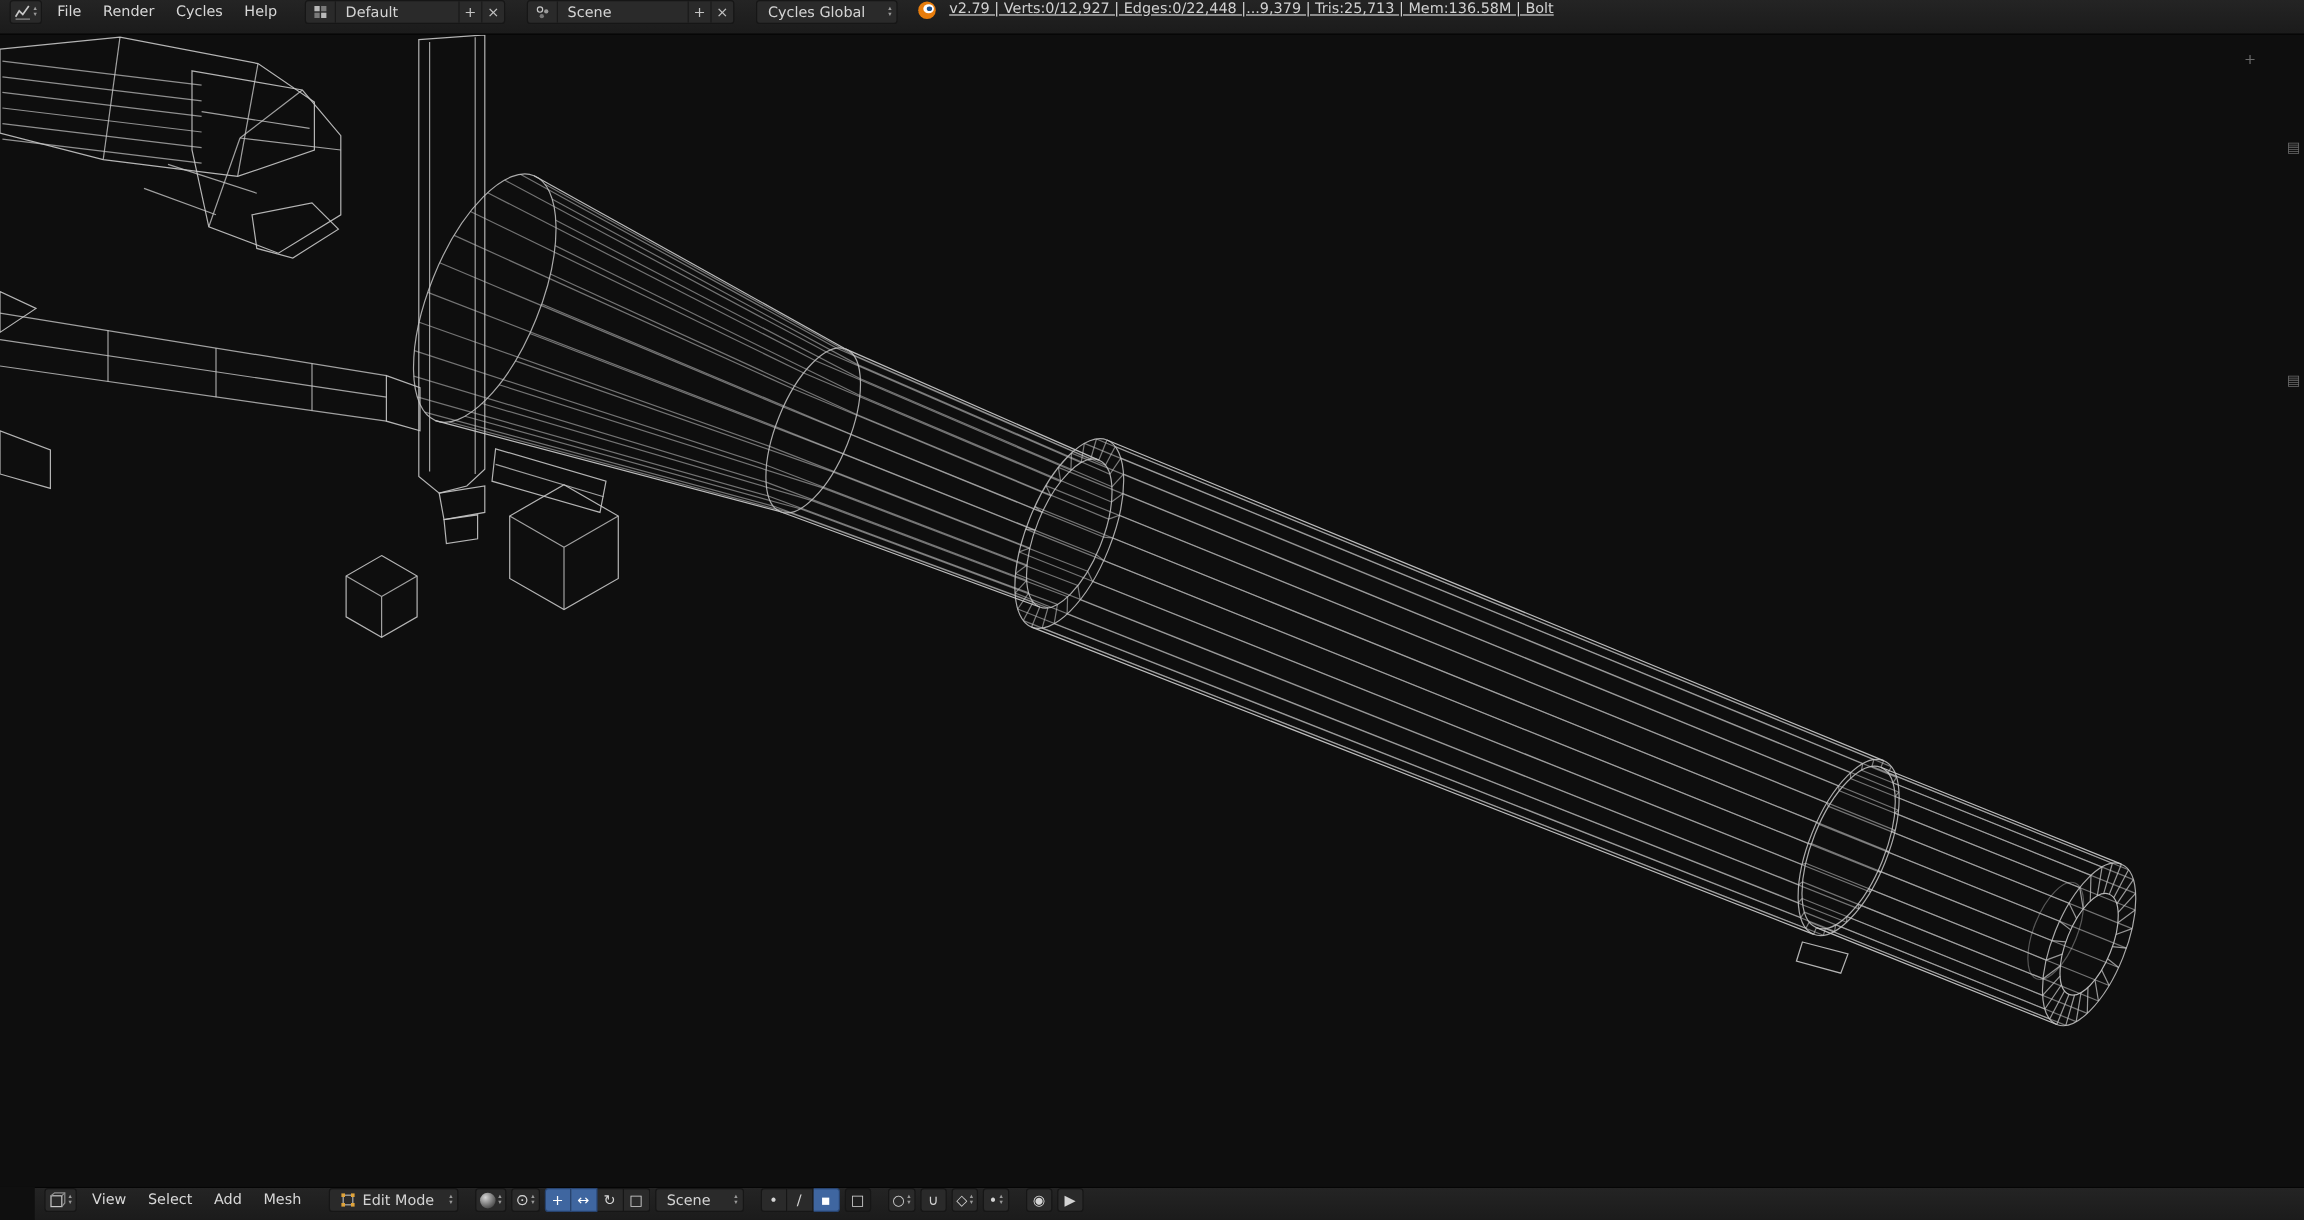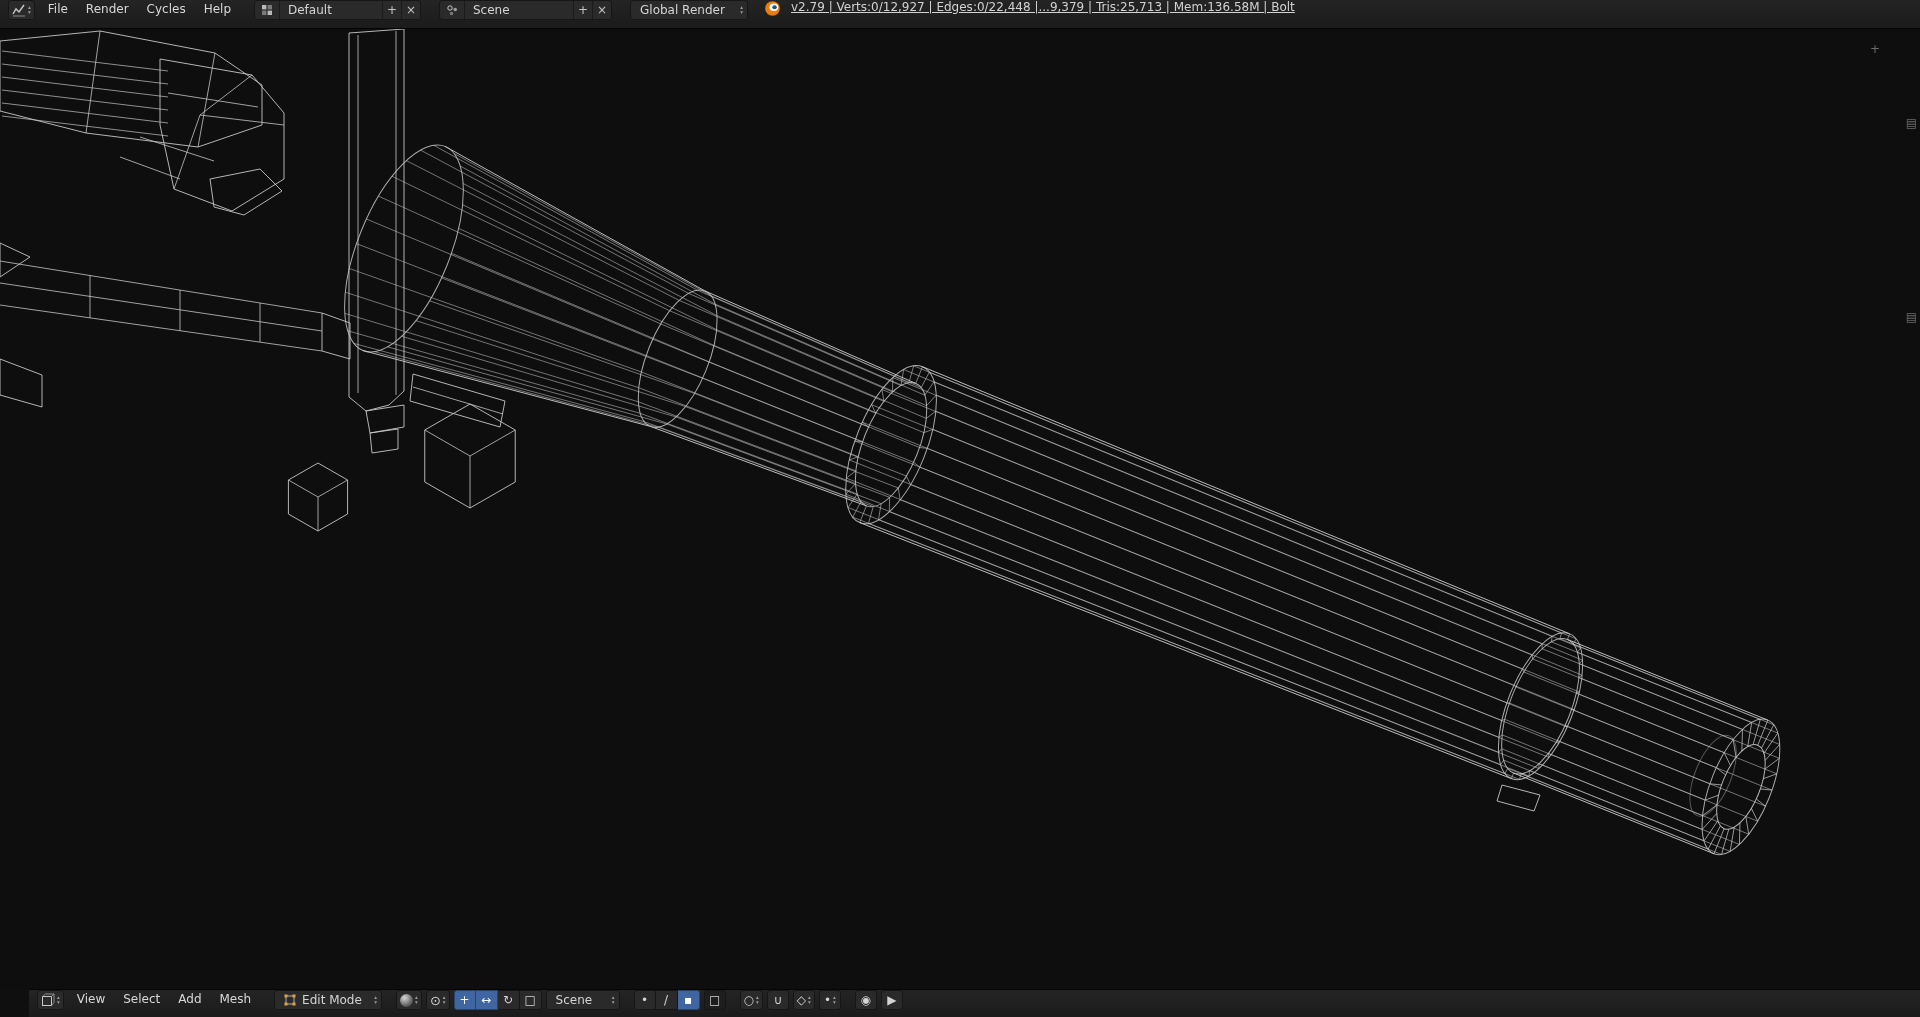--- a/index.html
+++ b/index.html
@@ -94,21 +94,21 @@
           <circle cx="5.5" cy="9.5" r="1.8" fill="#777"></circle>
         </svg>
       </span>
       <span class="segval" style="width:92px">Scene</span>
       <span class="segbtn">+</span>
       <span class="segbtn">×</span>
     </span>
 
     <span class="sp10"></span>
     <span class="drop" style="width:118px">
-      <span>Global Render</span>
+      <span>Cycles Global</span>
       <span class="stepper"></span>
     </span>
 
     <svg class="logo" viewBox="0 0 20 20">
       <circle cx="10" cy="10" r="8.6" fill="#e87d0d"></circle>
       <ellipse cx="11.6" cy="8.6" rx="5.2" ry="4.4" fill="#ffffff"></ellipse>
       <ellipse cx="12.4" cy="8.6" rx="2.6" ry="2.3" fill="#1b4e8c"></ellipse>
       <path d="M1.5,12 Q5,15.5 10,15 L4,11 Z" fill="#e87d0d"></path>
     </svg>
 

